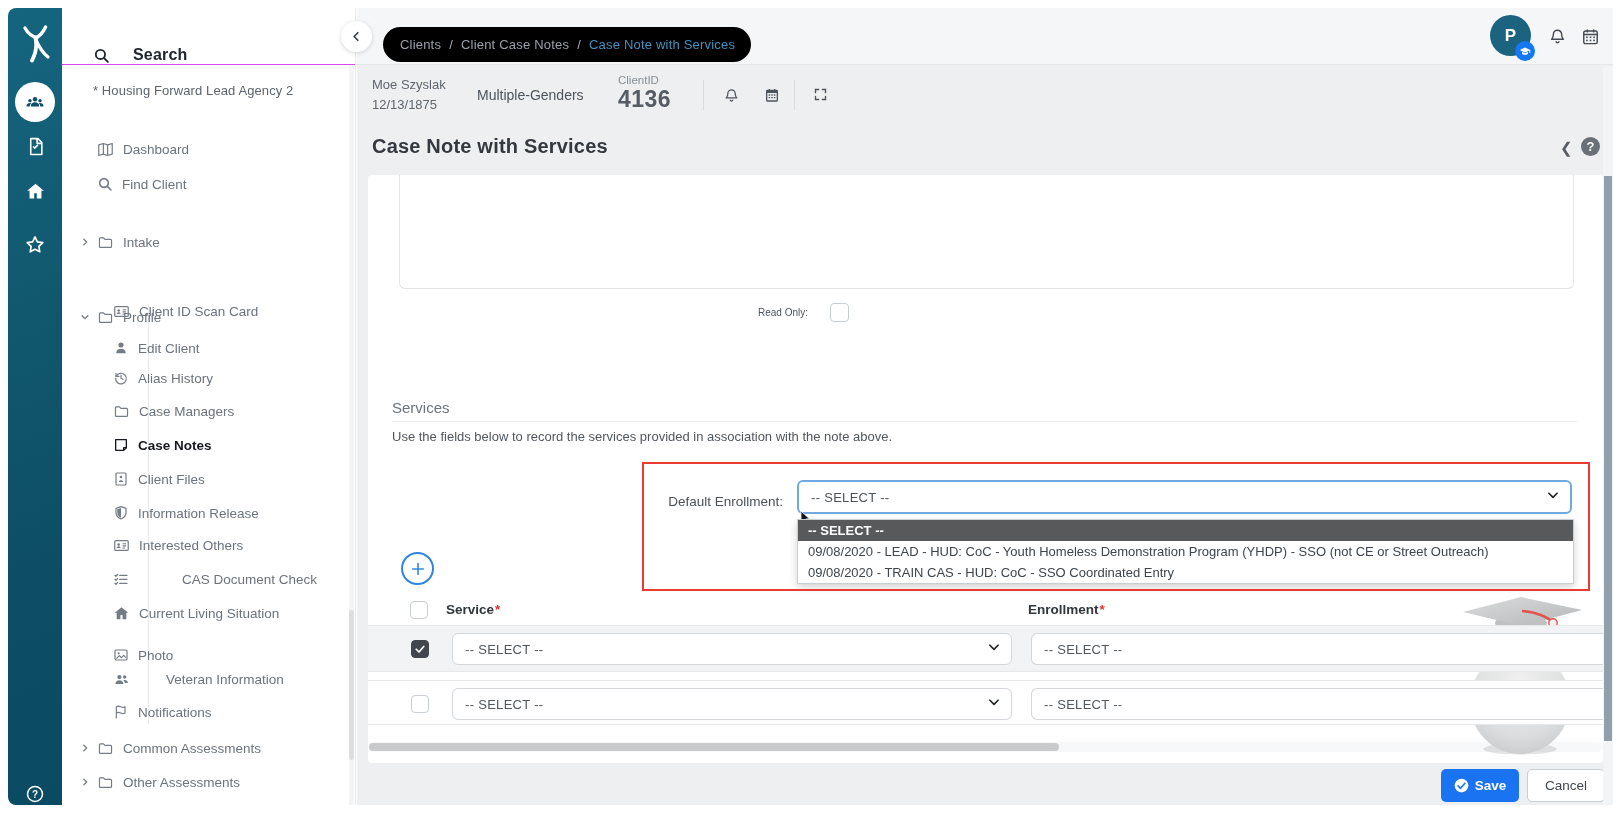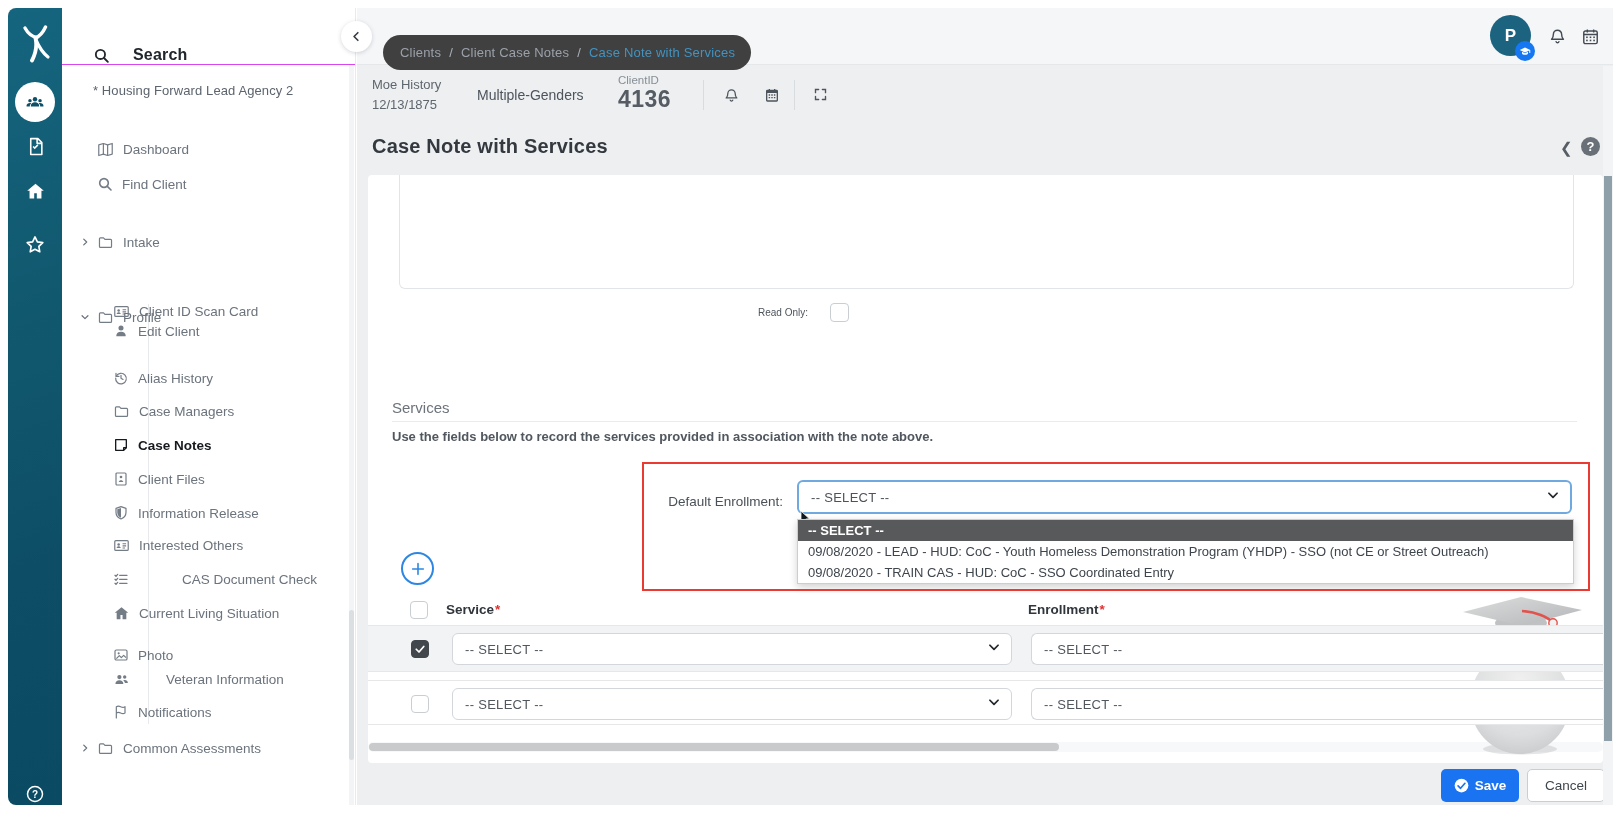--- a/index.html
+++ b/index.html
@@ -30,21 +30,21 @@
 .sb-item.active { color:#16191d; font-weight:700; }
 .sb-item.active .icon { color:#16191d; }
 .sb-guide { position:absolute; left:86px; top:296px; width:1px; height:420px; background:#e7e9ec; }
 .sb-scroll { position:absolute; right:1px; top:57px; width:5px; height:740px; background:#f3f4f5; }
 .sb-scroll .thumb { position:absolute; left:0; top:545px; width:5px; height:150px; background:#dcdfe2; border-radius:3px; }
 
 
 #main { position:absolute; left:357px; top:8px; width:1256px; height:797px; background:#edeff1; }
 #topbar { position:absolute; left:0; top:0; width:100%; height:57px; background:#f5f6f8; border-bottom:1px solid #e5e8ea; }
 .back-btn { position:absolute; left:-16px; top:13px; width:31px; height:31px; background:#fff; border-radius:50%; box-shadow:0 1px 4px rgba(60,70,80,.22); display:flex; align-items:center; justify-content:center; cursor:pointer; z-index:25; color:#343b42; }
-.crumb-pill { position:absolute; left:26px; top:27px; height:35px; background:#404040; border-radius:18px; display:flex; align-items:center; padding:0 16px 0 17px; font-size:13px; letter-spacing:.2px; }
+.crumb-pill { position:absolute; left:26px; top:19px; height:35px; background:#000000; border-radius:18px; display:flex; align-items:center; padding:0 16px 0 17px; font-size:13px; letter-spacing:.2px; }
 .crumb { color:#9aa1a9; cursor:pointer; }
 .crumb.current { color:#4392bf; }
 .crumb-sep { color:#aab0b7; margin:0 8px; }
 .avatar { position:absolute; left:1133px; top:7px; width:41px; height:41px; border-radius:50%; background:#1c6380; color:#fff; font-size:17px; font-weight:700; display:flex; align-items:center; justify-content:center; cursor:pointer; }
 .avatar-badge { position:absolute; left:1158px; top:33px; width:20px; height:20px; border-radius:50%; background:#1577f2; display:flex; align-items:center; justify-content:center; cursor:pointer; }
 .tb-icon { position:absolute; top:19px; color:#434a52; cursor:pointer; display:flex; }
 
 
 #client-header { position:absolute; left:0; top:57px; width:100%; height:62px; }
 .ch-name { position:absolute; left:15px; top:10px; font-size:13px; color:#5f666e; line-height:20px; }
@@ -62,21 +62,21 @@
 .tr-help { position:absolute; left:1224px; top:10px; width:19px; height:19px; border-radius:50%; background:#697077; color:#fff; font-size:13px; font-weight:700; display:flex; align-items:center; justify-content:center; cursor:pointer; }
 
 
 #panel { position:absolute; left:11px; top:167px; width:1235px; height:588px; background:#fff; border-radius:4px; }
 .note-area { position:absolute; left:31px; top:0; width:1175px; height:114px; background:#fff; border:1px solid #e2e5e8; border-top:none; border-radius:0 0 6px 6px; }
 .readonly-row { position:absolute; left:0; top:127px; width:100%; height:26px; }
 .readonly-row .lbl { position:absolute; left:340px; top:5px; width:100px; text-align:right; font-size:10px; color:#4d545b; }
 .readonly-cb { position:absolute; left:462px; top:1px; width:19px; height:19px; border:1.5px solid #c9ced3; border-radius:4px; background:#fff; cursor:pointer; }
 .svc-head { position:absolute; left:24px; top:224px; font-size:15px; color:#6c737b; }
 .svc-hr { position:absolute; left:24px; top:246px; width:1185px; height:1px; background:#e9ebed; }
-.svc-desc { position:absolute; left:24px; top:254px; font-size:13px; color:#51575e;font-weight:bold; }
+.svc-desc { position:absolute; left:24px; top:254px; font-size:13px; color:#51575e; }
 
 .de-row { position:absolute; left:0; top:305px; width:100%; }
 .de-label { position:absolute; left:190px; top:14px; width:225px; text-align:right; font-size:13.5px; color:#4b5158; }
 .de-select { position:absolute; left:429px; top:0px; width:775px; height:34px; background:#fff; border:2px solid #70a8e0; border-radius:6px; display:flex; align-items:center; cursor:pointer; }
 .de-select .val { margin-left:12px; font-size:13px; color:#4d5359; letter-spacing:.3px; }
 .de-select .chev { position:absolute; right:10px; color:#23282d; }
 .dropdown { position:absolute; left:429px; top:39px; width:777px; background:#fff; border:1px solid #c9ced2; box-shadow:0 3px 8px rgba(0,0,0,.18); z-index:12; }
 .dd-opt { height:21px; display:flex; align-items:center; padding-left:10px; font-size:13px; color:#3e454c; white-space:nowrap; cursor:pointer; }
 .dd-opt.selected { background:#58595a; color:#fff; font-weight:700; }
 .red-rect { position:absolute; left:274px; top:287px; width:948px; height:129px; border:2px solid #ea3b32; z-index:13; pointer-events:none; }
@@ -222,21 +222,21 @@
     <span class="icon">
         <svg width="17" height="17" viewBox="0 0 24 24" fill="none" stroke="#747c86" stroke-width="1.7">
           <rect x="2.5" y="5" width="19" height="14" rx="1.5"></rect>
           <circle cx="8" cy="10.5" r="1.8" fill="#747c86" stroke="none"></circle>
           <path d="M5 15.5c.5-1.5 1.6-2.3 3-2.3s2.5.8 3 2.3" fill="#747c86" stroke="none"></path>
           <path d="M13.5 9.5h5M13.5 12.5h5M13.5 15.5h3.5" stroke-width="1.5"></path>
         </svg>
       </span>
     <span class="lbl">Client ID Scan Card</span>
   </div>
-  <div class="sb-item lvl1" style="top:308px;text-align:right;">
+  <div class="sb-item lvl1" style="top:325px;text-align:right;">
     <span class="icon">
         <svg width="16" height="16" viewBox="0 0 24 24" fill="#747c86">
           <circle cx="12" cy="7.5" r="3.8"></circle>
           <path d="M12 13c4.2 0 7 2.4 7 5.6v1.4H5v-1.4C5 15.4 7.8 13 12 13z"></path>
         </svg>
       </span>
     <span class="lbl">Edit Client</span>
   </div>
   <div class="sb-item lvl1" style="top:355px;">
     <span class="icon">
@@ -346,20 +346,33 @@
         <svg width="10" height="10" viewBox="0 0 24 24" fill="none" stroke="#6b737c" stroke-width="3" stroke-linecap="round" stroke-linejoin="round">
           <path d="M9 5l7 7-7 7"></path>
         </svg>
       </span>
     <span class="icon">
         <svg width="17" height="17" viewBox="0 0 24 24" fill="none" stroke="#747c86" stroke-width="1.7" stroke-linejoin="round">
           <path d="M3.5 6.8c0-.7.6-1.3 1.3-1.3h4.4l2 2h8c.7 0 1.3.6 1.3 1.3v8.9c0 .7-.6 1.3-1.3 1.3H4.8c-.7 0-1.3-.6-1.3-1.3V6.8z"></path>
         </svg>
       </span>
     <span class="lbl">Common Assessments</span>
+  </div>
+  <div class="sb-item lvl0 haschev" style="top:759px;">
+    <span class="chev">
+        <svg width="10" height="10" viewBox="0 0 24 24" fill="none" stroke="#6b737c" stroke-width="3" stroke-linecap="round" stroke-linejoin="round">
+          <path d="M9 5l7 7-7 7"></path>
+        </svg>
+      </span>
+    <span class="icon">
+        <svg width="17" height="17" viewBox="0 0 24 24" fill="none" stroke="#747c86" stroke-width="1.7" stroke-linejoin="round">
+          <path d="M3.5 6.8c0-.7.6-1.3 1.3-1.3h4.4l2 2h8c.7 0 1.3.6 1.3 1.3v8.9c0 .7-.6 1.3-1.3 1.3H4.8c-.7 0-1.3-.6-1.3-1.3V6.8z"></path>
+        </svg>
+      </span>
+    <span class="lbl">Other Assessments</span>
   </div>
   <div class="sb-scroll">
       <div class="thumb"></div>
     </div>
 </div>
 
 <div id="main">
   <div id="topbar">
     <div class="crumb-pill">
       <span class="crumb">Clients</span>
@@ -397,21 +410,21 @@
     </div>
     <div class="back-btn">
       <svg width="13" height="13" viewBox="0 0 24 24" fill="none" stroke="#343b42" stroke-width="3" stroke-linecap="round" stroke-linejoin="round">
           <path d="M14.5 5 7.5 12l7 7"></path>
         </svg>
     </div>
   </div>
 
   <div id="client-header">
     <div class="ch-name">
-      <div>Moe History</div>
+      <div>Moe Szyslak</div>
       <div>12/13/1875</div>
     </div>
     <div class="ch-gender">Multiple-Genders</div>
     <div class="ch-cid">
       <div class="l1">ClientID</div>
       <div class="l2">4136</div>
     </div>
     <div class="ch-div" style="left:346px;"></div>
     <div class="ch-icon" style="left:366px;">
       <svg width="17" height="17" viewBox="0 0 24 24" fill="none" stroke="#4d545c" stroke-width="1.8">

